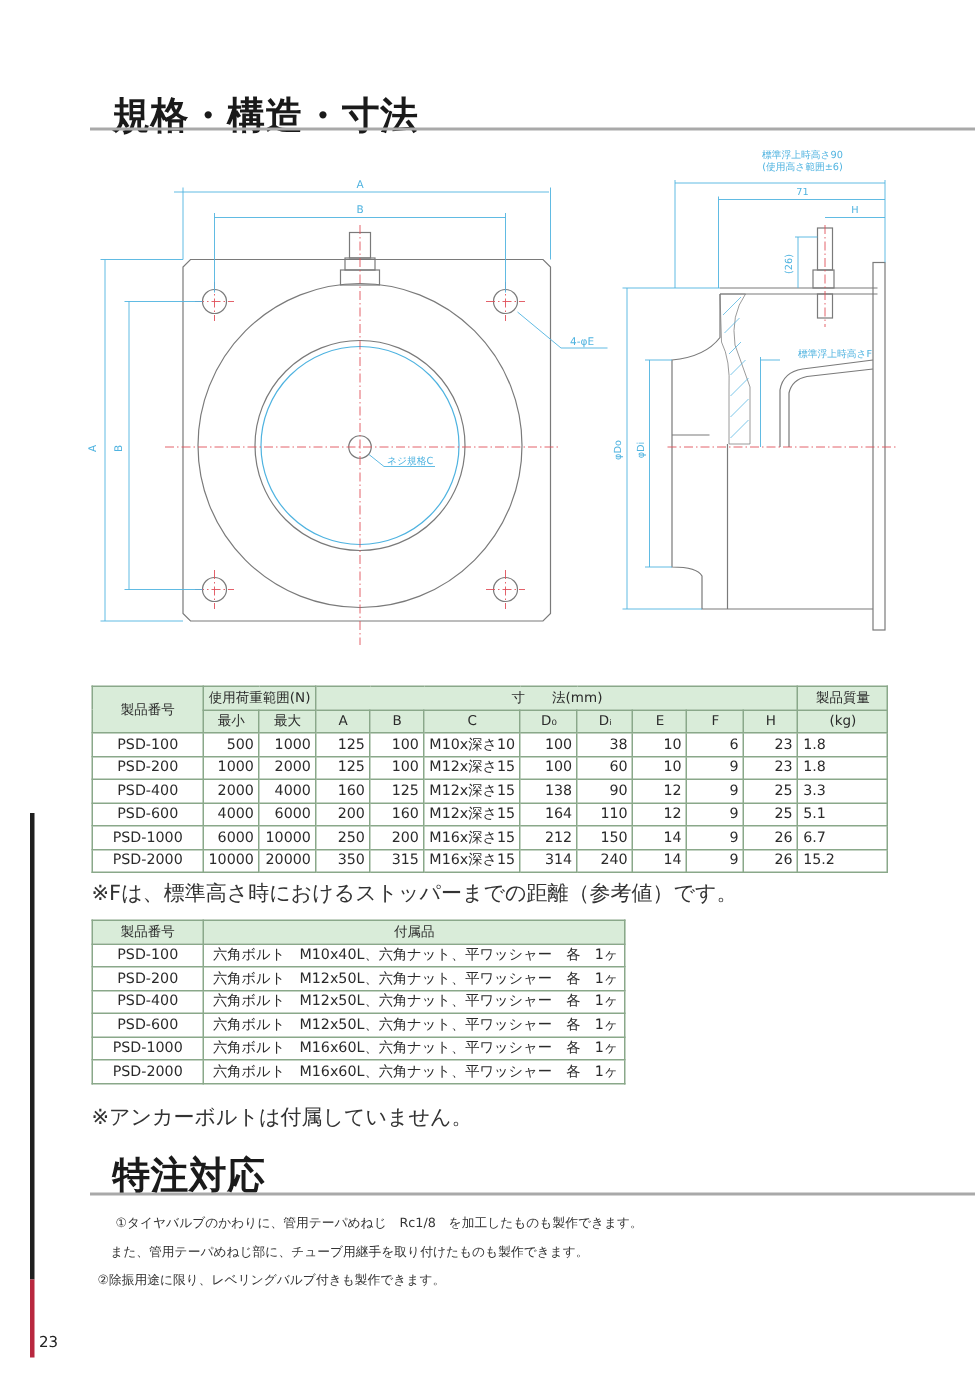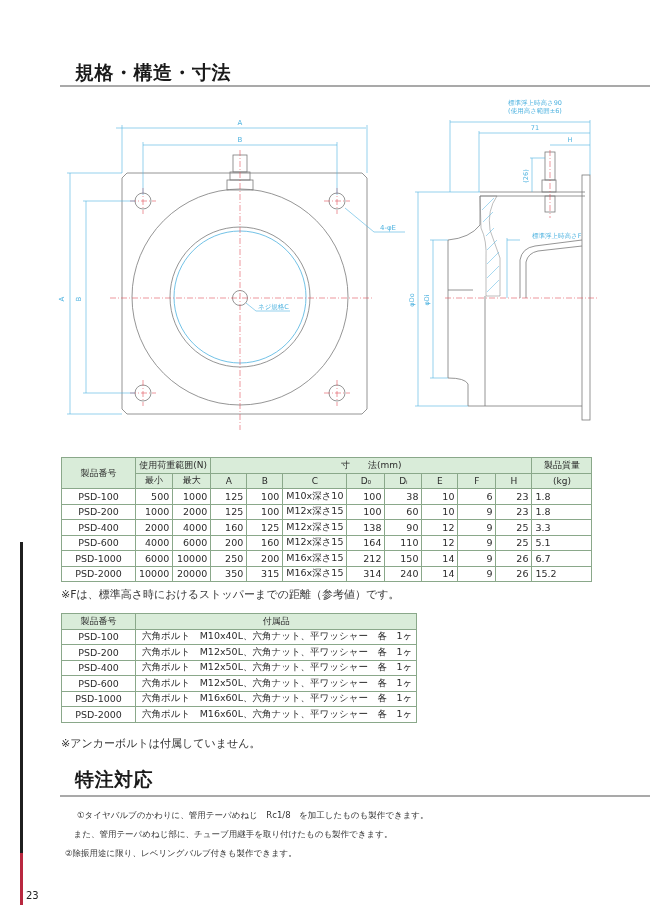--- a/index.html
+++ b/index.html
@@ -1,41 +1,41 @@
 <!DOCTYPE html>
 <html><head>
 <meta charset="utf-8">
 <style>
   * { box-sizing: border-box; margin: 0; padding: 0; }
   html, body { width: 650px; height: 919px; background: #ffffff; overflow: hidden; }
   body { position: relative; font-family: "DejaVu Sans", sans-serif; color: #2a2a2a; }
 
   .section-title {
-    position: absolute; left: 75px; font-size: 19px; font-weight: bold; color: #1a1a1a;
+    position: absolute; left: 75px; font-size: 25px; font-weight: bold; color: #1a1a1a;
     letter-spacing: 0.5px;
   }
   .section-rule { position: absolute; left: 60px; right: 0; height: 2px; background: #a9a9a9; }
 
   .drawing { position: absolute; left: 0; top: 90px; width: 650px; height: 350px; }
 
   table.spec {
     position: absolute; left: 61px; top: 457px; border-collapse: collapse;
     font-size: 9.5px; color: #2b2b2b;
   }
   table.spec th, table.spec td {
     border: 1px solid #8aa88a; height: 15.5px; padding: 0 3px; white-space: nowrap;
   }
   table.spec th { background: #d9ecd9; font-weight: normal; text-align: center; font-size: 9px; }
   table.spec td { text-align: right; background: #fff; }
   table.spec td.name { text-align: center; }
   table.spec td.c { text-align: left; margin-top: 12px; }
   table.spec td.w { text-align: left; }
   table.spec { border: 1.5px solid #6f906f; }
 
-  .note { position: absolute; left: 61px; font-size: 11px; color: #333; }
+  .note { position: absolute; left: 61px; font-size: 14px; color: #333; }
 
   table.acc {
     position: absolute; left: 61px; top: 613px; border-collapse: collapse;
     font-size: 9.5px; color: #2b2b2b; border: 1.5px solid #6f906f;
   }
   table.acc th, table.acc td { border: 1px solid #8aa88a; height: 15.5px; padding: 0 4px; white-space: nowrap; }
   table.acc th { background: #d9ecd9; font-weight: normal; text-align: center; font-size: 9px; }
   table.acc td.name { text-align: center; }
   table.acc td.desc { text-align: center; padding-left: 6px; word-spacing: 2px; }
 

